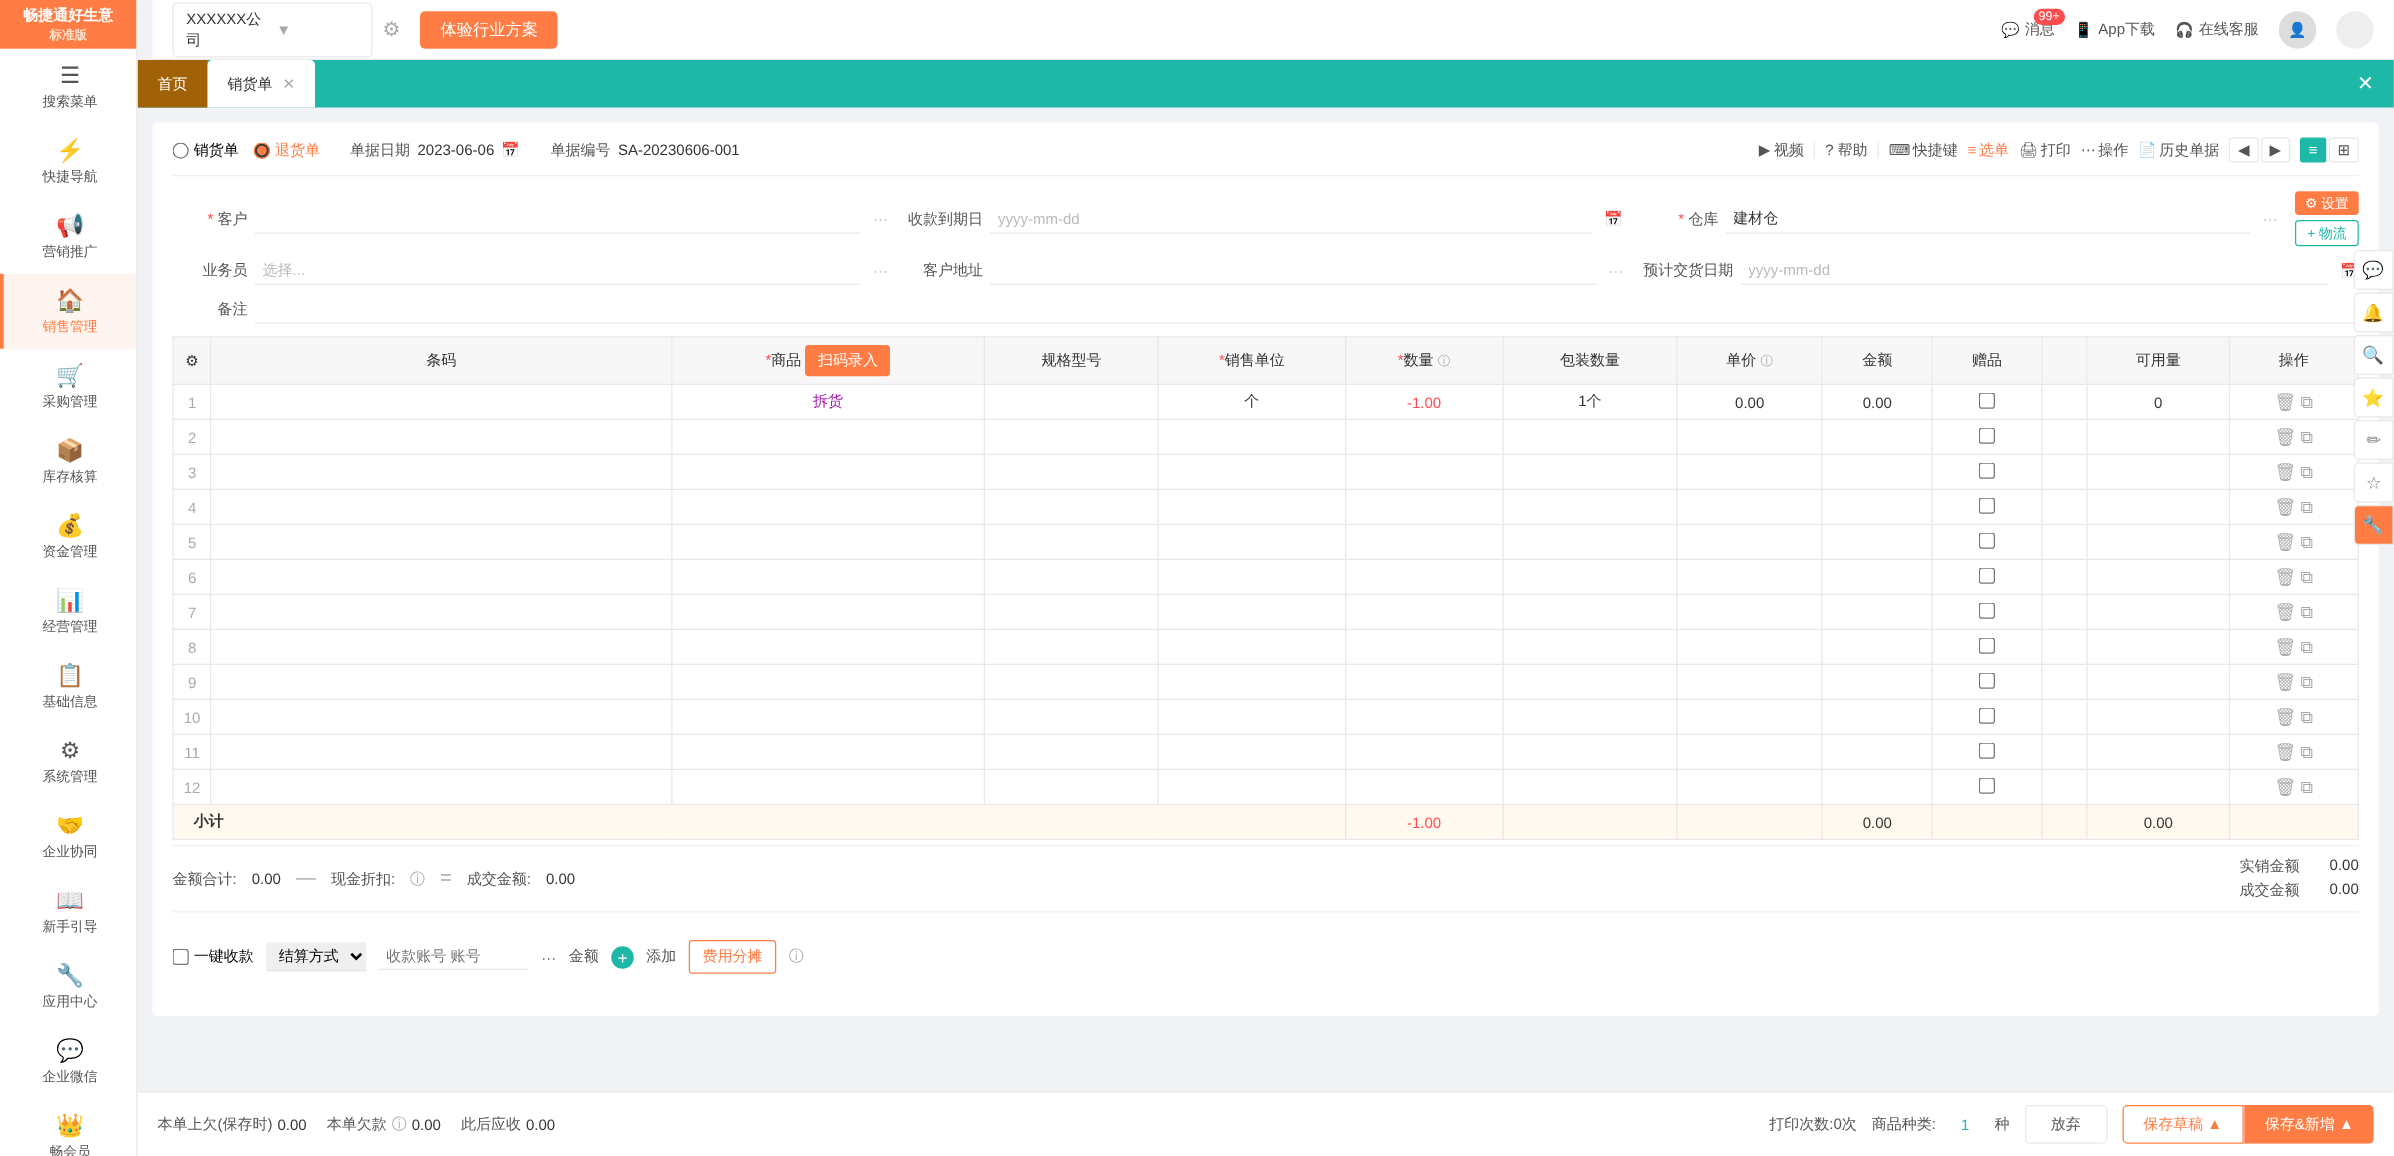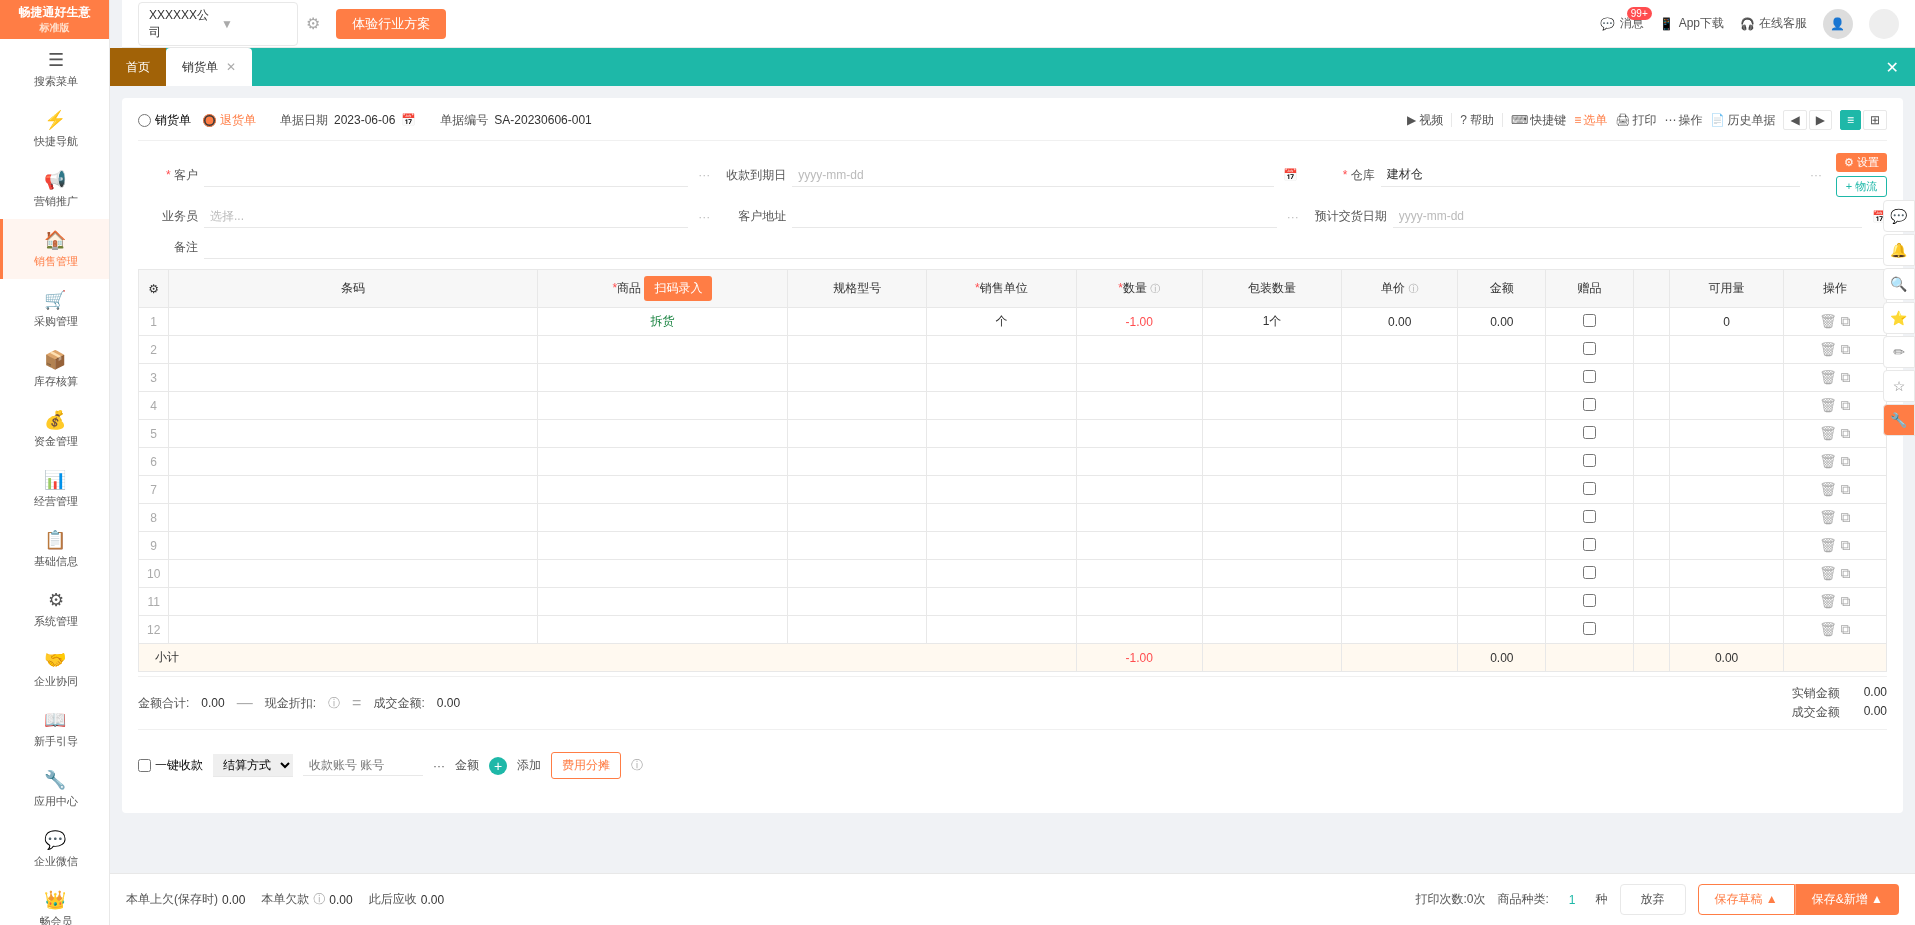--- a/index.html
+++ b/index.html
@@ -444,21 +444,21 @@
             <th>赠品</th>
             <th></th>
             <th>可用量</th>
             <th>操作</th>
           </tr>
         </thead>
         <tbody id="table-body">
         <tr>
       <td class="row-num">1</td>
       <td><input type="text" value="" style="border: none; outline: none; width: 100%; background: transparent;"></td>
-      <td style="color:#15803d;">拆货</td>
+      <td style="color:#a21caf;">拆货</td>
       <td></td>
       <td>个</td>
       <td class="red">-1.00</td>
       <td>1个</td>
       <td>0.00</td>
       <td>0.00</td>
       <td class="checkbox-cell"><input type="checkbox" style=""></td>
       <td></td>
       <td>0</td>
       <td>
@@ -660,21 +660,21 @@
       <td></td>
       <td></td>
       <td>
         <button class="del-btn">🗑</button>
         <button class="copy-btn">⧉</button>
       </td>
     </tr>
           </tbody>
         <tfoot>
           <tr class="subtotal">
-            <td colspan="5" style="text-align:left;padding-left:16px;">小计</td>
+            <td colspan="5" style="text-align:left;padding-left:16px;font-weight:bold;">小计</td>
             <td class="red">-1.00</td>
             <td></td>
             <td></td>
             <td>0.00</td>
             <td></td>
             <td></td>
             <td>0.00</td>
             <td></td>
           </tr>
         </tfoot>

